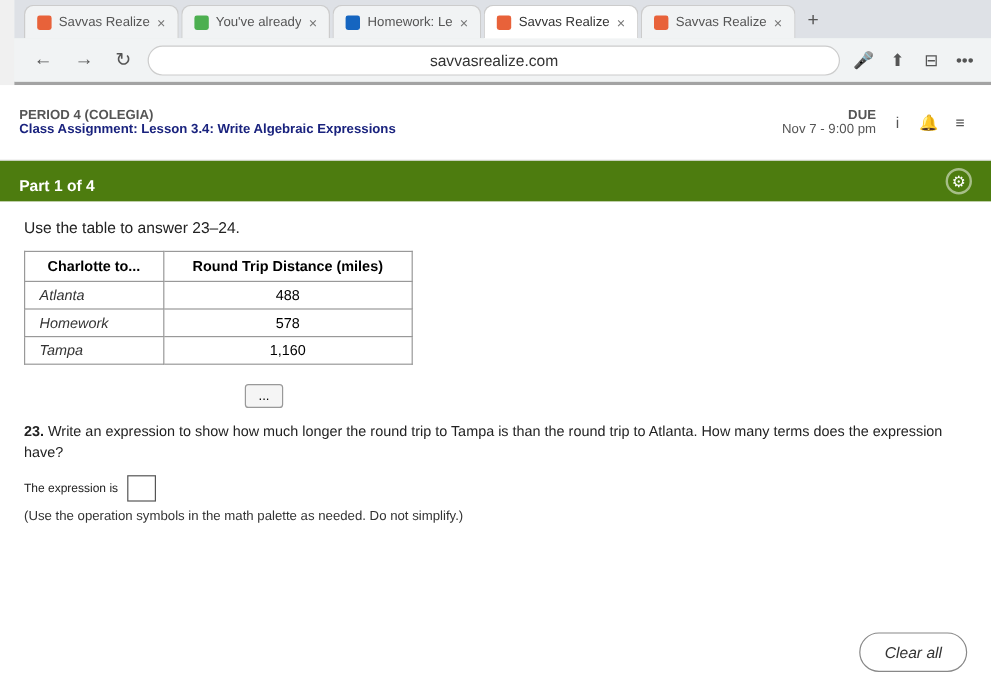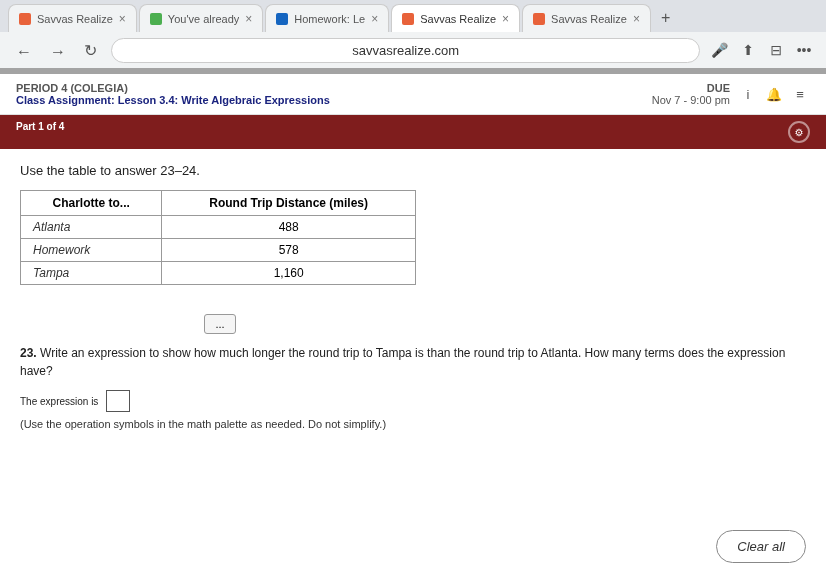--- a/index.html
+++ b/index.html
@@ -8,21 +8,22 @@
       background: #f0f0f0;
       width: 826px;
       height: 567px;
       overflow: hidden;
       font-size: 13px;
     }
 
     
     .browser-chrome {
       background: #f1f3f4;
-      border-bottom: 6px solid #a3a3a3;
+      border-bottom: 3px solid #a3a3a3;
+      margin-left: 12px;
     }
     .tab-bar {
       display: flex;
       align-items: center;
       padding: 4px 8px 0;
       gap: 2px;
       background: #dee1e6;
       height: 32px;
     }
     .tab {
@@ -115,21 +116,21 @@
     
     .page-content {
       background: #fff;
       height: calc(567px - 68px);
       overflow: hidden;
     }
 
     
     .page-header {
       background: #fff;
-      padding: 8px 16px;
+      padding: 19px 16px;
       display: flex;
       justify-content: space-between;
       align-items: flex-start;
       border-bottom: 1px solid #e0e0e0;
     }
     .period-label {
       font-size: 11px;
       color: #555;
       font-weight: bold;
     }
@@ -158,27 +159,27 @@
       display: flex;
       align-items: center;
       justify-content: center;
       cursor: pointer;
       font-size: 13px;
       color: #555;
     }
 
     
     .progress-area {
-      background: #7f1d1d;
+      background: #4d7c0f;
       padding: 6px 16px;
       color: white;
-      font-size: 10px;
+      font-size: 13px;
       display: flex;
       justify-content: space-between;
-      align-items: flex-start;
+      align-items: flex-end;
     }
     .progress-text {
       color: white;
       font-weight: bold;
     }
     .progress-icon {
       width: 22px;
       height: 22px;
       background: transparent;
       border: 2px solid rgba(255,255,255,0.5);
@@ -196,22 +197,22 @@
     }
     .instruction-text {
       font-size: 13px;
       margin-bottom: 12px;
       color: #222;
     }
 
     
     .data-table {
       border-collapse: collapse;
-      margin-bottom: 29px;
-      width: 396px;
+      margin-bottom: 16px;
+      width: 324px;
     }
     .data-table th {
       border: 1px solid #999;
       padding: 5px 12px;
       font-size: 12px;
       font-weight: bold;
       text-align: center;
       background: #fff;
     }
     .data-table td {

